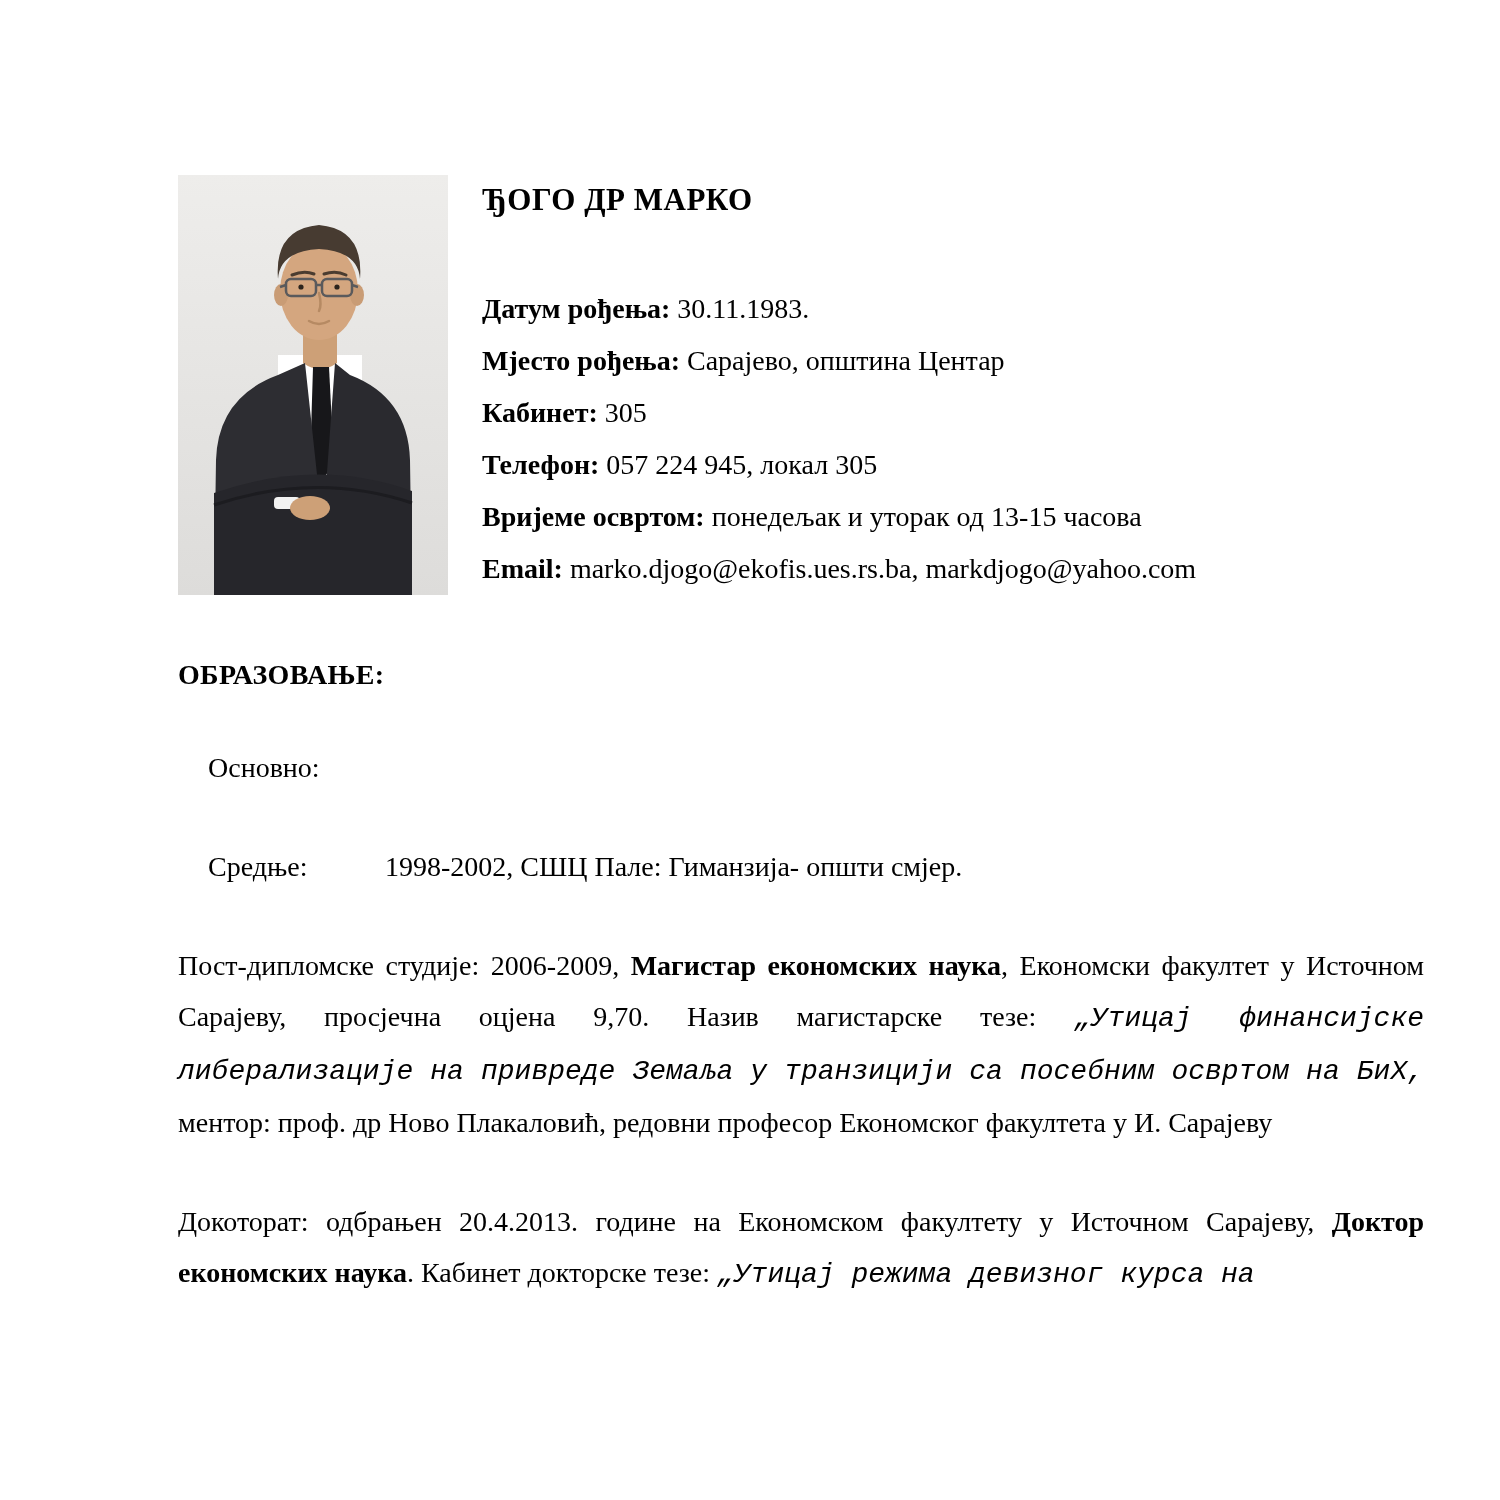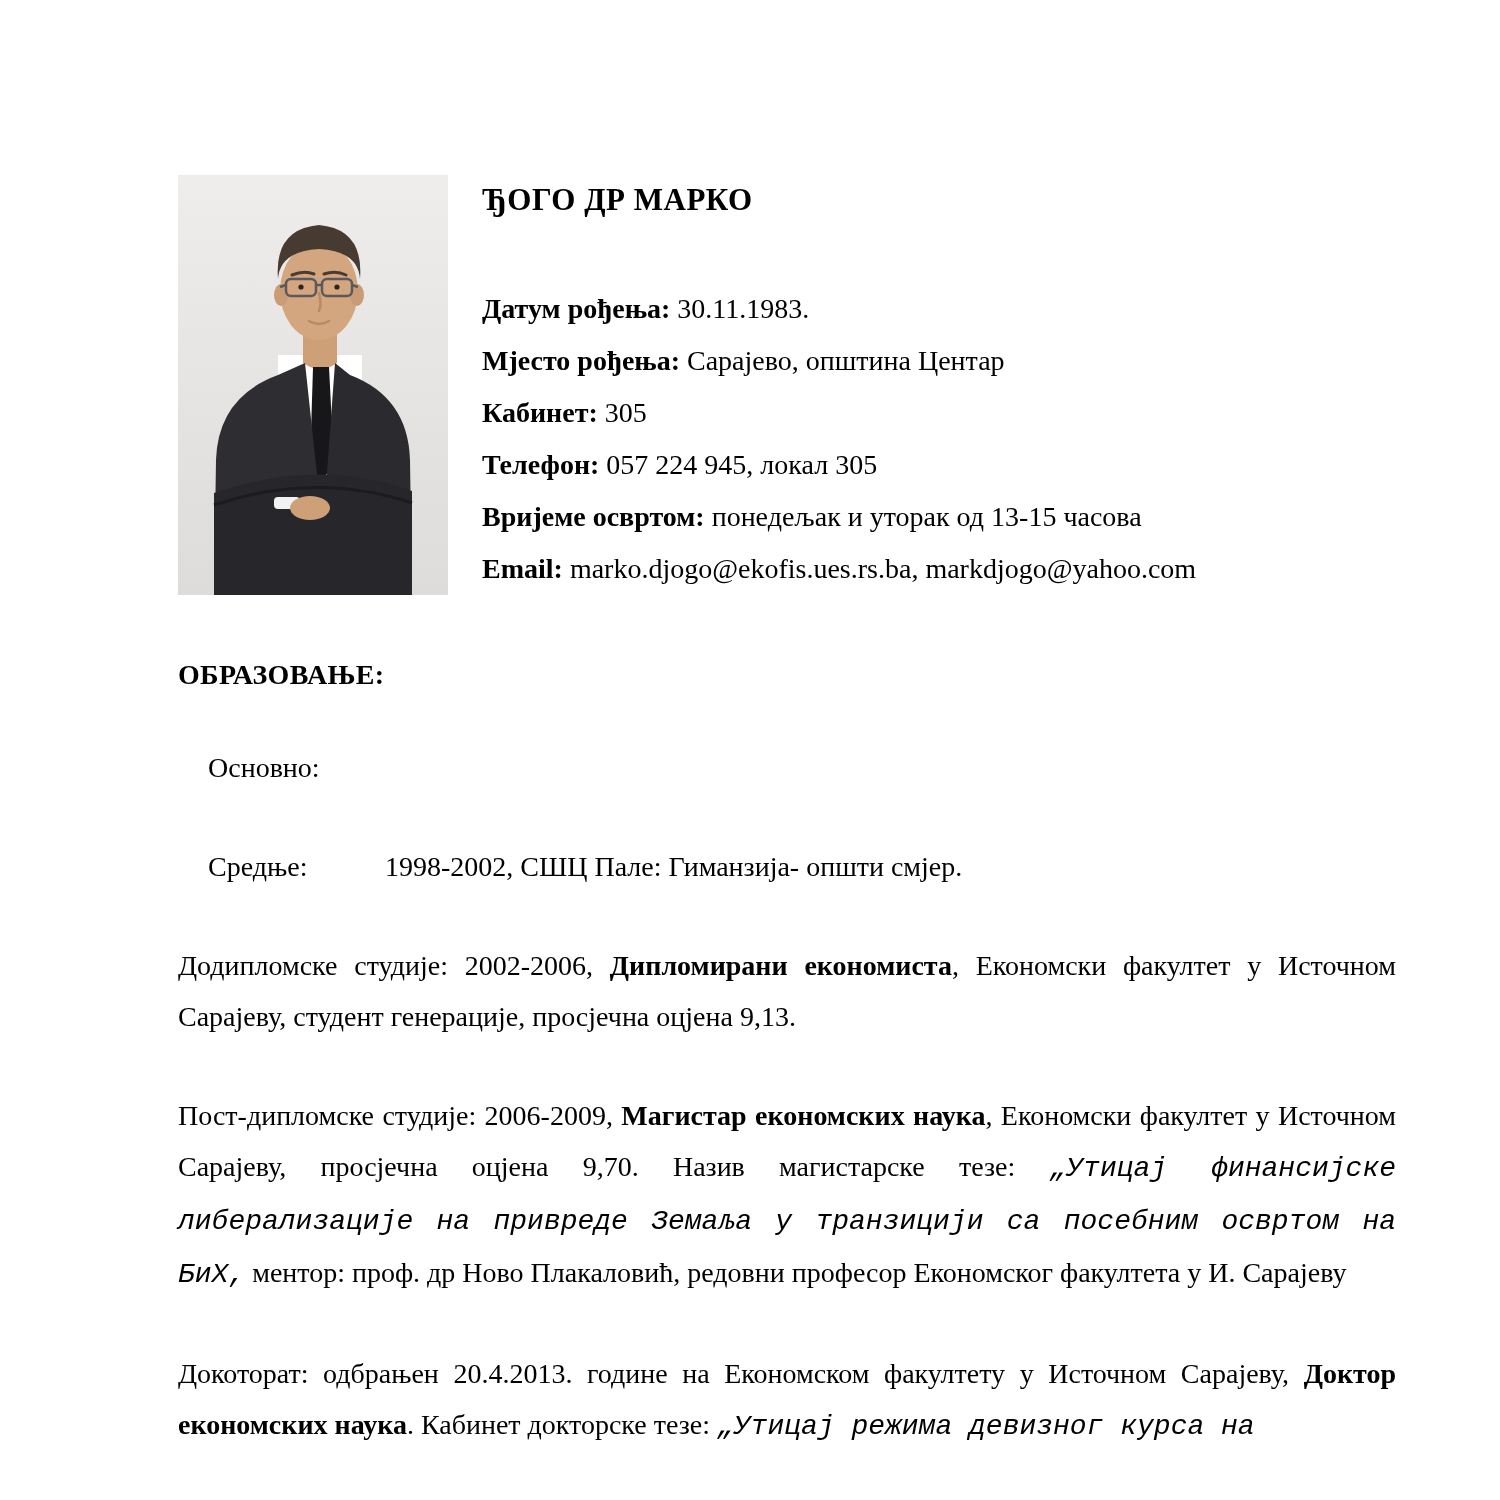--- a/index.html
+++ b/index.html
@@ -3,21 +3,21 @@
 <meta charset="utf-8">
 <style>
   * { margin: 0; padding: 0; box-sizing: border-box; }
   html, body { width: 1500px; height: 1500px; }
   body {
     background: #ffffff;
     color: #000000;
     font-family: "Liberation Serif", serif;
     overflow: hidden;
   }
-  .page { padding: 175px 104px 0 178px; width: 1500px; }
+  .page { padding: 175px 76px 0 178px; width: 1500px; }
 
   .header { display: flex; gap: 34px; }
   .photo {
     width: 270px; height: 420px; flex: 0 0 270px;
     overflow: hidden; background: #e9e8e6;
   }
   .photo svg { display: block; width: 100%; height: 100%; }
 
   .header-text { padding-top: 6px; flex: 1 1 auto; }
   .name {
@@ -121,19 +121,18 @@
     <div class="edu-label">Основно:</div>
   </div>
 
   <div class="edu-row next">
     <div class="edu-label">Средње:</div>
     <div class="edu-lines">
       <p>1998-2002, СШЦ Пале: Гиманзија- општи смјер.</p>
     </div>
   </div>
 
-  <p class="para"><span>Додипломске студије: 2002-2006, </span><span class="b">Дипломирани економиста</span><span>, Економски факултет у Источном Сарајеву, студент генерације, просјечна оцјена 9,13.</span></p>
 
   <p class="para"><span>Пост-дипломске студије: 2006-2009, </span><span class="b">Магистар економских наука</span><span>, Економски факултет у Источном Сарајеву, просјечна оцјена 9,70. Назив магистарске тезе: </span><span class="i">„Утицај финансијске либерализације на привреде Земаља у транзицији са посебним освртом на БиХ,</span><span> ментор: проф. др Ново Плакаловић, редовни професор Економског факултета у И. Сарајеву</span></p>
 
   <p class="para"><span>Докоторат:  одбрањен 20.4.2013. године на Економском факултету у Источном Сарајеву, </span><span class="b">Доктор економских наука</span><span>. Кабинет докторске тезе: </span><span class="i">„Утицај режима девизног курса на</span></p>
 
 </div>
 
 </body></html>

